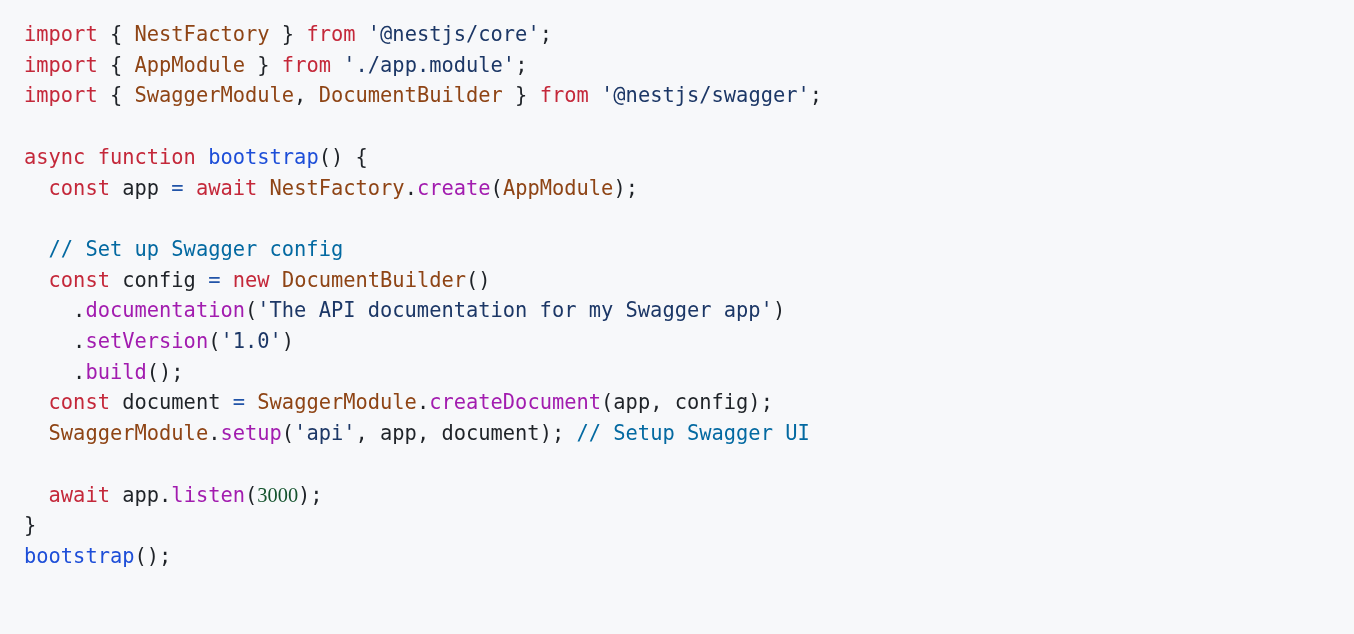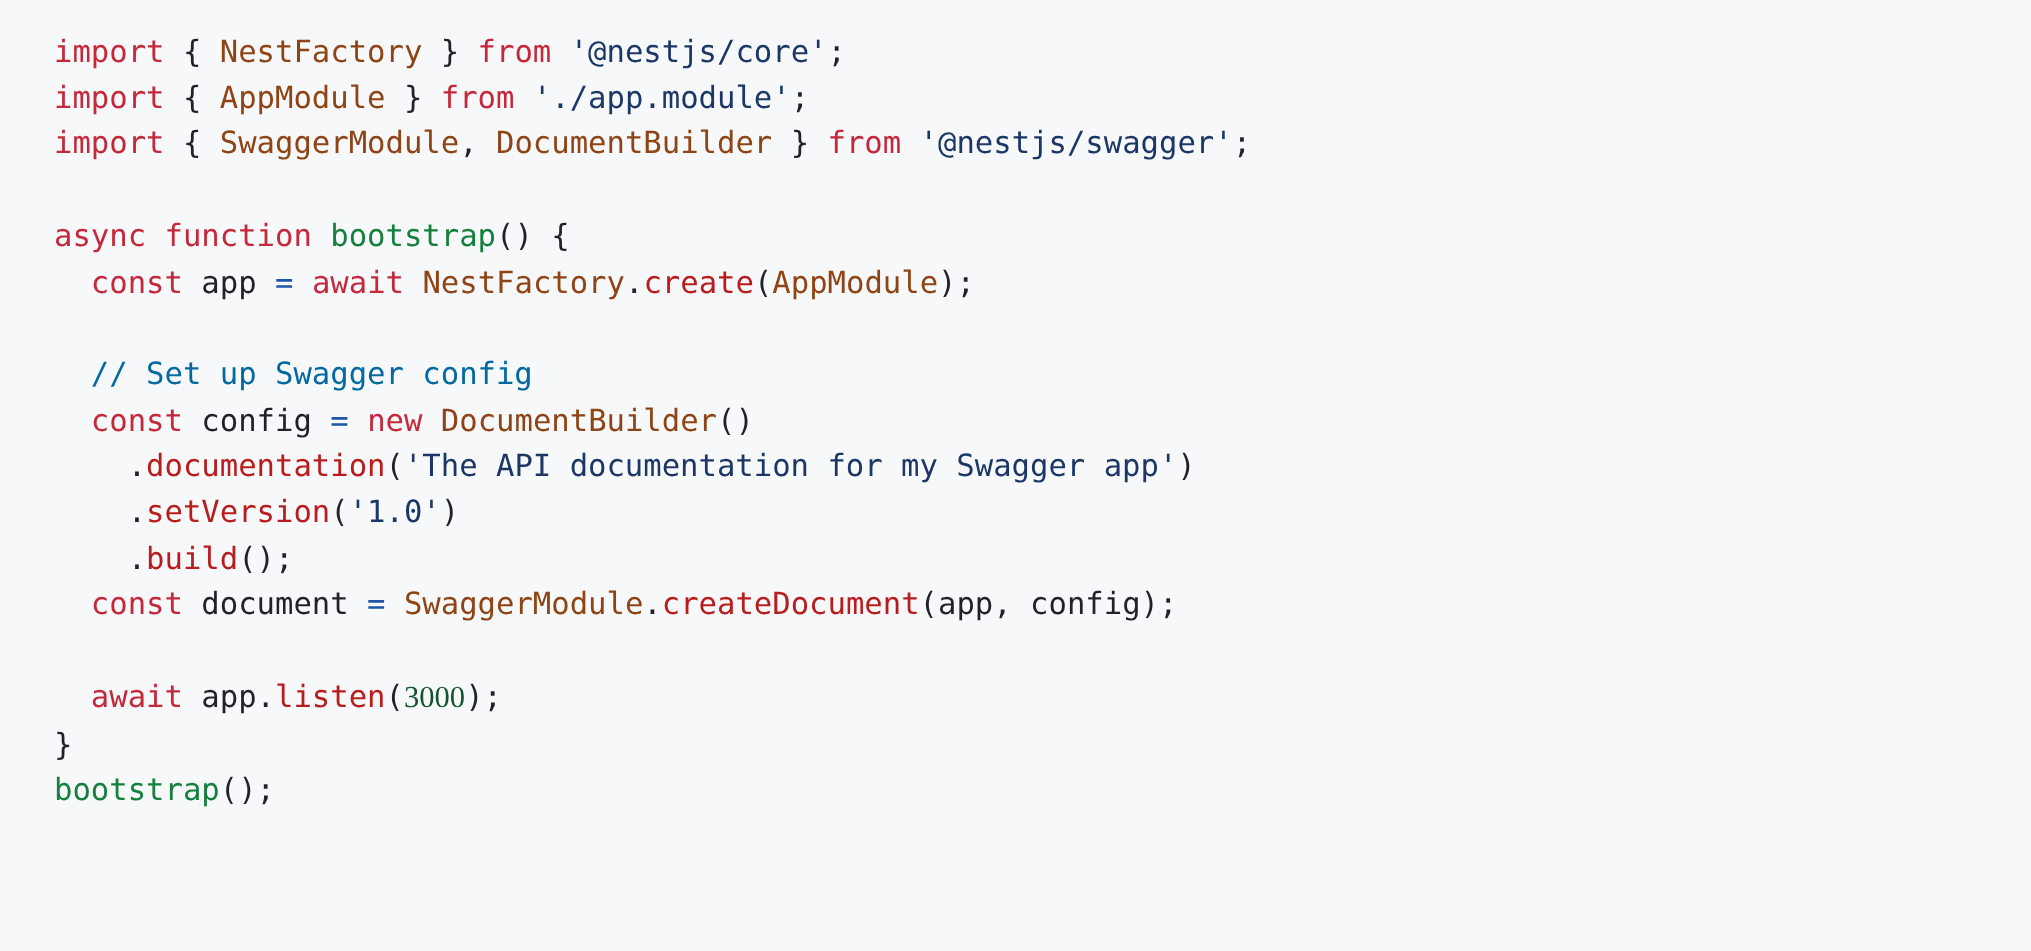--- a/index.html
+++ b/index.html
@@ -11,21 +11,21 @@
     width: 1354px;
     height: 634px;
     background: #f7f8fa;
     font-family: "DejaVu Sans Mono", "Liberation Mono", monospace;
     overflow: hidden;
   }
   #code-block {
     box-sizing: border-box;
     width: 1354px;
     height: 634px;
-    padding: 19px 0 0 36px;
+    padding: 19px 0 0 24px;
     background: #f7f8fa;
   }
   pre.code {
     margin: 0;
     padding: 0;
     font-family: "DejaVu Sans Mono", "Liberation Mono", monospace;
     font-size: 20.4px;
     line-height: 30.7px;
     letter-spacing: 0;
     color: #1f2328;
@@ -33,22 +33,22 @@
     -webkit-font-smoothing: antialiased;
   }
   pre.code .line {
     display: block;
     min-height: 30.7px;
   }
   
   .tok-keyword  { color: #c4283a; }
   .tok-string   { color: #1c3766; }
   .tok-class    { color: #8e4415; }
-  .tok-func     { color: #15803d; text-align: right; }
-  .tok-method   { color: #b91c1c; }
+  .tok-func     { color: #1d4ed8; text-align: right; }
+  .tok-method   { color: #a21caf; }
   .tok-comment  { color: #0369a1; }
   .tok-number   { color: #14532d; font-family: Liberation Serif, serif; }
   .tok-operator { color: #2254a8; }
   .tok-plain    { color: #1f2328; margin-top: 20px; }
   .tok-punct    { color: #1f2328; }
 </style>
 </head>
 <body>
 
 <div id="code-block">
@@ -58,18 +58,19 @@
 </span><span class="line">
 </span><span class="line"><span class="tok-keyword">async</span><span class="tok-plain"> </span><span class="tok-keyword">function</span><span class="tok-plain"> </span><span class="tok-func">bootstrap</span><span class="tok-punct">() {</span>
 </span><span class="line"><span class="tok-plain">  </span><span class="tok-keyword">const</span><span class="tok-plain"> </span><span class="tok-plain">app</span><span class="tok-plain"> </span><span class="tok-operator">=</span><span class="tok-plain"> </span><span class="tok-keyword">await</span><span class="tok-plain"> </span><span class="tok-class">NestFactory</span><span class="tok-punct">.</span><span class="tok-method">create</span><span class="tok-punct">(</span><span class="tok-class">AppModule</span><span class="tok-punct">);</span>
 </span><span class="line">
 </span><span class="line"><span class="tok-plain">  </span><span class="tok-comment">// Set up Swagger config</span>
 </span><span class="line"><span class="tok-plain">  </span><span class="tok-keyword">const</span><span class="tok-plain"> </span><span class="tok-plain">config</span><span class="tok-plain"> </span><span class="tok-operator">=</span><span class="tok-plain"> </span><span class="tok-keyword">new</span><span class="tok-plain"> </span><span class="tok-class">DocumentBuilder</span><span class="tok-punct">()</span>
 </span><span class="line"><span class="tok-plain">    </span><span class="tok-punct">.</span><span class="tok-method">documentation</span><span class="tok-punct">(</span><span class="tok-string">'The API documentation for my Swagger app'</span><span class="tok-punct">)</span>
 </span><span class="line"><span class="tok-plain">    </span><span class="tok-punct">.</span><span class="tok-method">setVersion</span><span class="tok-punct">(</span><span class="tok-string">'1.0'</span><span class="tok-punct">)</span>
 </span><span class="line"><span class="tok-plain">    </span><span class="tok-punct">.</span><span class="tok-method">build</span><span class="tok-punct">();</span>
 </span><span class="line"><span class="tok-plain">  </span><span class="tok-keyword">const</span><span class="tok-plain"> </span><span class="tok-plain">document</span><span class="tok-plain"> </span><span class="tok-operator">=</span><span class="tok-plain"> </span><span class="tok-class">SwaggerModule</span><span class="tok-punct">.</span><span class="tok-method">createDocument</span><span class="tok-punct">(app, config);</span>
+</span><span class="line"><span class="tok-plain">  </span><span class="tok-class">SwaggerModule</span><span class="tok-punct">.</span><span class="tok-method">setup</span><span class="tok-punct">(</span><span class="tok-string">'api'</span><span class="tok-punct">, app, document); </span><span class="tok-comment">// Setup Swagger UI</span>
 </span><span class="line">
 </span><span class="line"><span class="tok-plain">  </span><span class="tok-keyword">await</span><span class="tok-plain"> </span><span class="tok-plain">app</span><span class="tok-punct">.</span><span class="tok-method">listen</span><span class="tok-punct">(</span><span class="tok-number">3000</span><span class="tok-punct">);</span>
 </span><span class="line"><span class="tok-punct">}</span>
 </span><span class="line"><span class="tok-func">bootstrap</span><span class="tok-punct">();</span>
 </span></pre>
 </div>
 
 </body></html>

